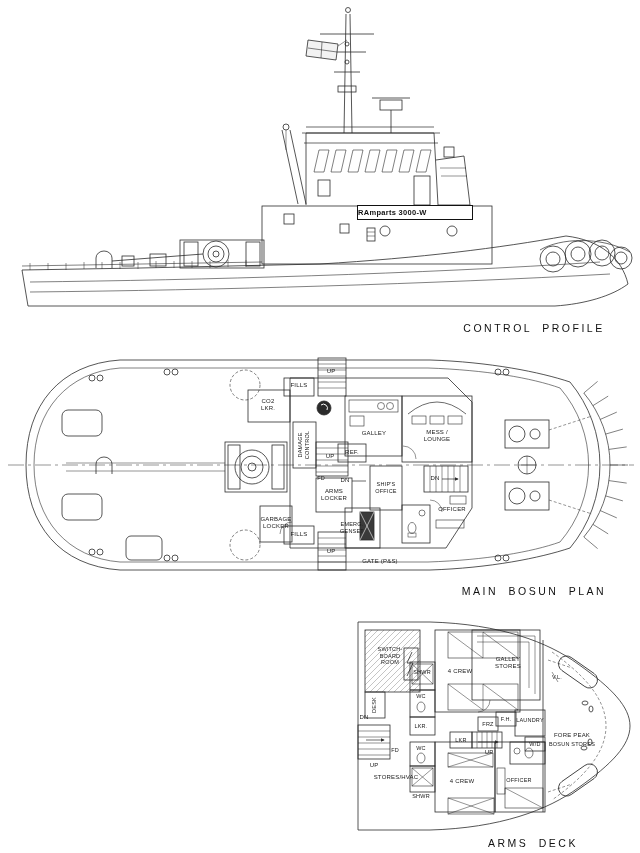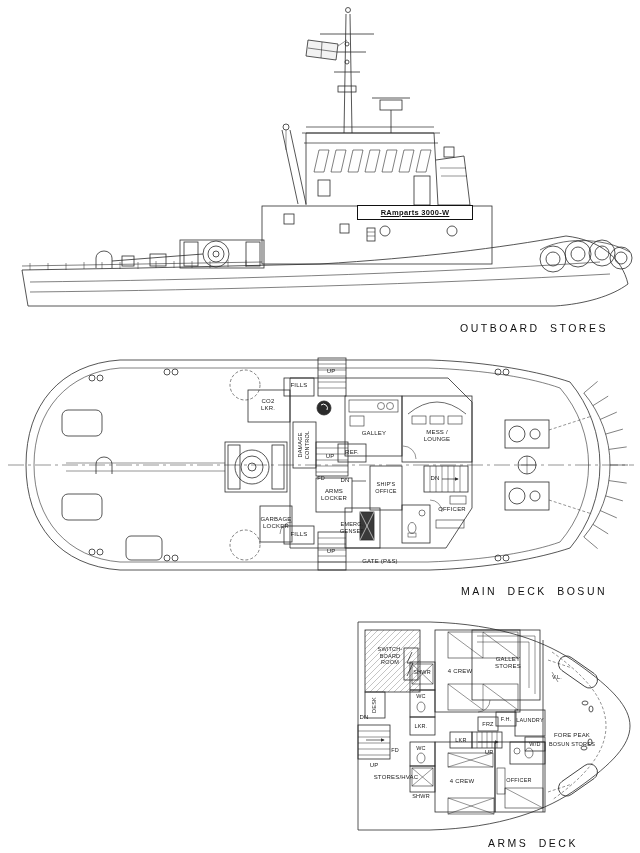--- a/index.html
+++ b/index.html
@@ -7,22 +7,22 @@
          font-family:"Liberation Sans",sans-serif;color:#111;}
   svg{position:absolute;left:0;}
   .lines{stroke:#2b2b2b;stroke-width:.8;fill:none;}
   .lbl{position:absolute;transform:translate(-50%,-50%);font-size:6px;line-height:1.2;
        letter-spacing:.2px;text-align:center;white-space:pre-line;color:#1a1a1a;pointer-events:none;}
   .lbl.v{transform:translate(-50%,-50%) rotate(-90deg);}
   .lbl.sm{font-size:5.5px;}
   .caption{position:absolute;transform:translate(-50%,-50%);font-size:10.5px;letter-spacing:2.5px;
            word-spacing:5px;color:#111;white-space:nowrap;}
   .model-band{position:absolute;left:357px;top:205px;width:114px;height:13px;background:#fff;
-              border:1.2px solid #111;display:flex;align-items:center;justify-content:center;
-              font-size:7.5px;font-weight:bold;letter-spacing:.3px;white-space:nowrap;text-decoration:underline;}
+              border:1.2px solid #111;display:flex;align-items:center;
+              font-size:7.5px;font-weight:bold;letter-spacing:.3px;white-space:nowrap;}
 </style>
 </head>
 <body>
 
 <div class="sheet">
 
   <svg width="640" height="350" style="top:0" viewBox="0 0 640 350">
     <defs>
       <marker id="ah" markerWidth="6" markerHeight="6" refX="5" refY="3" orient="auto">
         <path d="M0,0 L6,3 L0,6 Z" fill="#2b2b2b"></path>
@@ -115,21 +115,21 @@
       <rect x="150" y="254" width="16" height="12"></rect>
       <rect x="122" y="256" width="12" height="10"></rect>
       <path d="M203,254 L112,261"></path>
       <path d="M96,268 L96,258 A8,7 0 0 1 112,258 L112,268"></path>
     </g>
   </svg>
 
   <div class="model-band">
     <span>RAmparts 3000-W</span>
   </div>
-  <div class="caption" style="left:534px;top:328px">OUTBOARD STORES</div>
+  <div class="caption" style="left:534px;top:328px">CONTROL PROFILE</div>
 
   <svg width="640" height="262" style="top:350px" viewBox="0 350 640 262">
     <g class="lines">
       <path d="M120,360 C60,364 26,405 26,465 C26,525 60,566 120,570 L430,570 C490,568 540,558 570,548 A130,130 0 0 0 570,382 C540,372 490,362 430,360 Z"></path>
       <path d="M120,368 C68,372 34,410 34,465 C34,520 68,558 120,562 L428,562 C486,560 532,552 560,542 A118,118 0 0 0 560,388 C532,378 486,370 428,368 Z" stroke-width=".6"></path>
       <path d="M583.8,393 A112,112 0 0 1 583.8,537" stroke-width=".7"></path>
       <path d="M597.6,381.4 L583.8,393 M608.2,396.1 L593,405.6 M616.8,412.1 L600.3,419.4 M622.9,429.1 L605.6,434.1 M626.7,446.9 L608.9,449.4 M628,465 L610,465 M626.7,483.1 L608.9,480.6 M622.9,500.9 L605.6,495.9 M616.8,517.9 L600.3,510.6 M608.2,533.9 L593,524.4 M597.6,548.6 L583.8,537" stroke-width=".6"></path>
       <path d="M8,465 H634" stroke-width=".5" stroke-dasharray="16 4 3 4"></path>
     </g>
 
@@ -236,21 +236,21 @@
   <div class="lbl" style="left:334px;top:495px">ARMS
 LOCKER</div>
   <div class="lbl sm" style="left:352px;top:528px">EMERG.
 GENSET</div>
   <div class="lbl" style="left:452px;top:510px">OFFICER</div>
   <div class="lbl" style="left:276px;top:523px">GARBAGE
 LOCKER</div>
   <div class="lbl" style="left:299px;top:535px">FILLS</div>
   <div class="lbl" style="left:331px;top:552px">UP</div>
   <div class="lbl" style="left:380px;top:562px">GATE (P&amp;S)</div>
-  <div class="caption" style="left:534px;top:591px">MAIN DECK BOSUN</div>
+  <div class="caption" style="left:534px;top:591px">MAIN BOSUN PLAN</div>
 
   <svg width="640" height="241" style="top:612px" viewBox="0 612 640 241">
     <g class="lines">
       <path d="M358,622 L430,622 C500,624 548,642 578,664 C612,688 630,707 630,726 C630,745 612,764 578,788 C548,810 500,828 430,830 L358,830 Z"></path>
       <path d="M552,652 C586,676 606,700 606,726 C606,752 586,776 552,800" stroke-width=".5" stroke-dasharray="3 2"></path>
       <path d="M543,640 V812"></path>
     </g>
 
     <g class="lines">
       <rect x="365" y="630" width="55" height="62" fill="url(#hatchP)"></rect>

